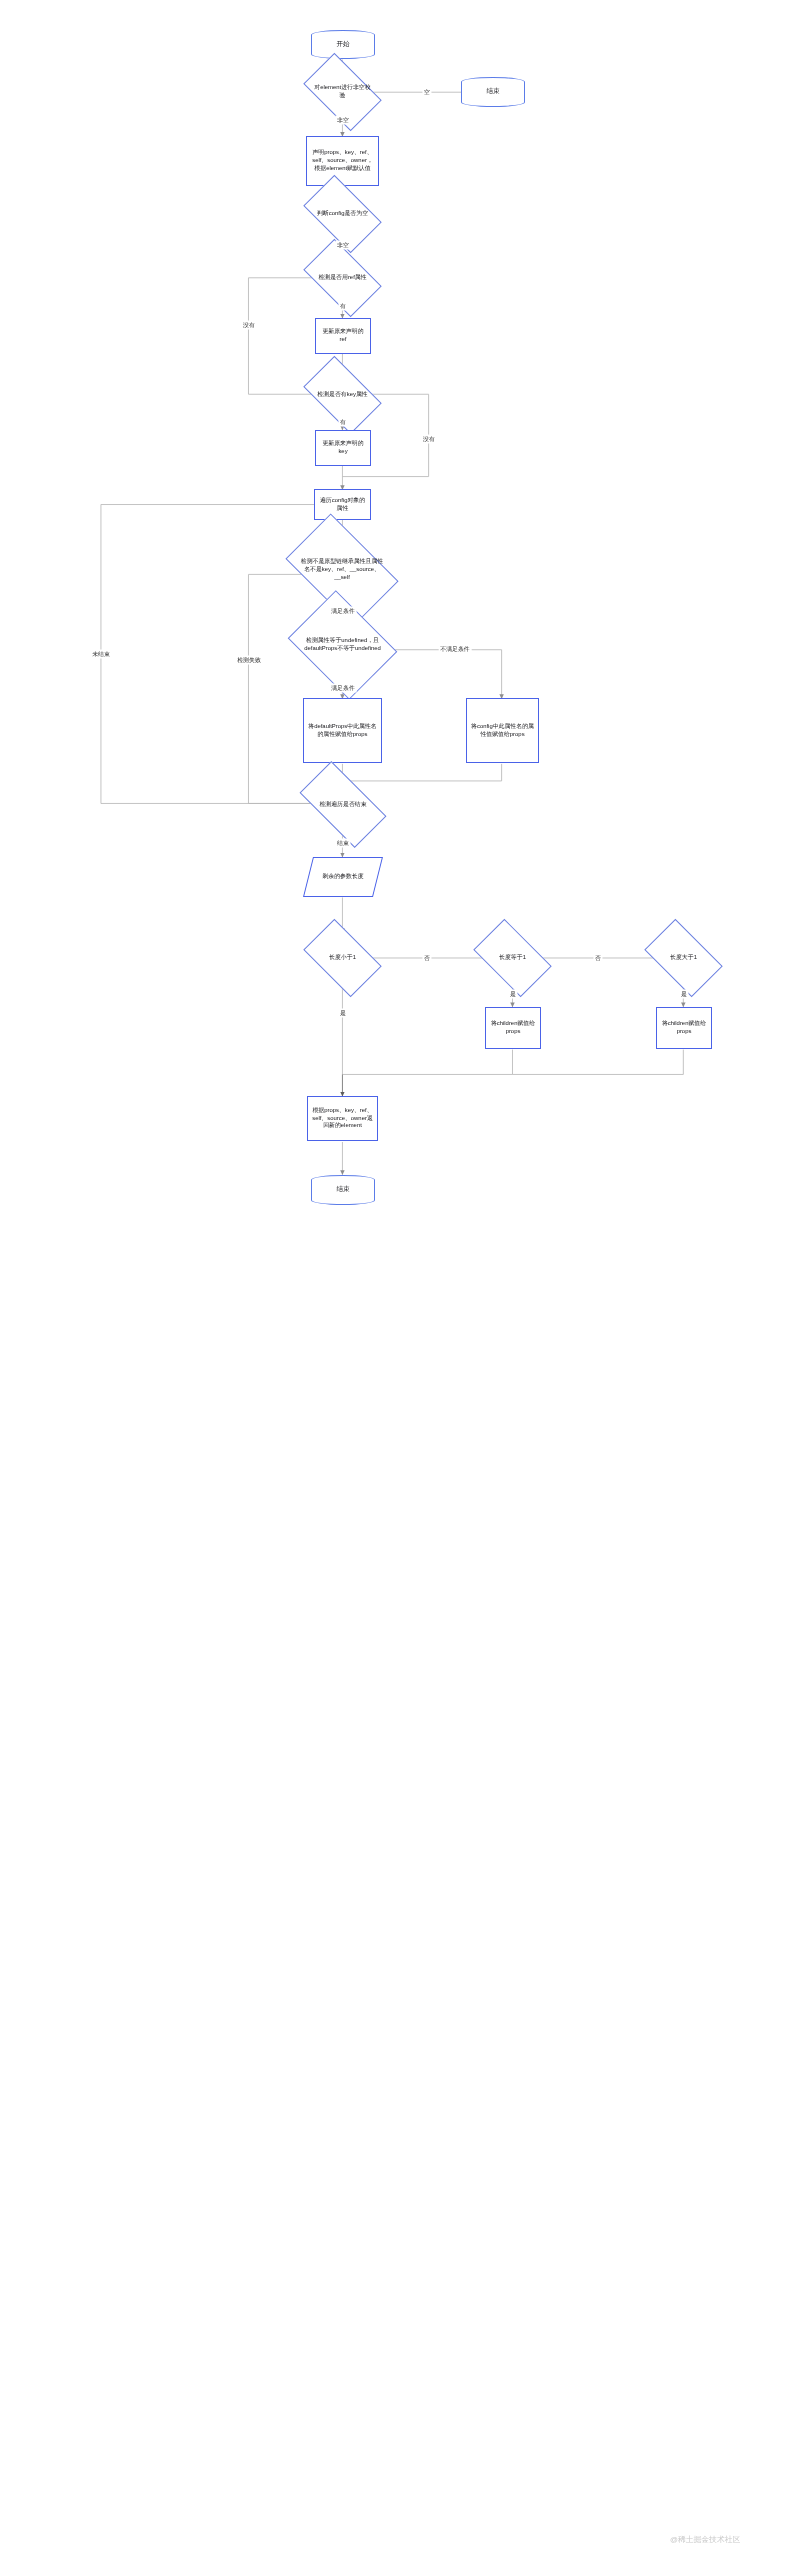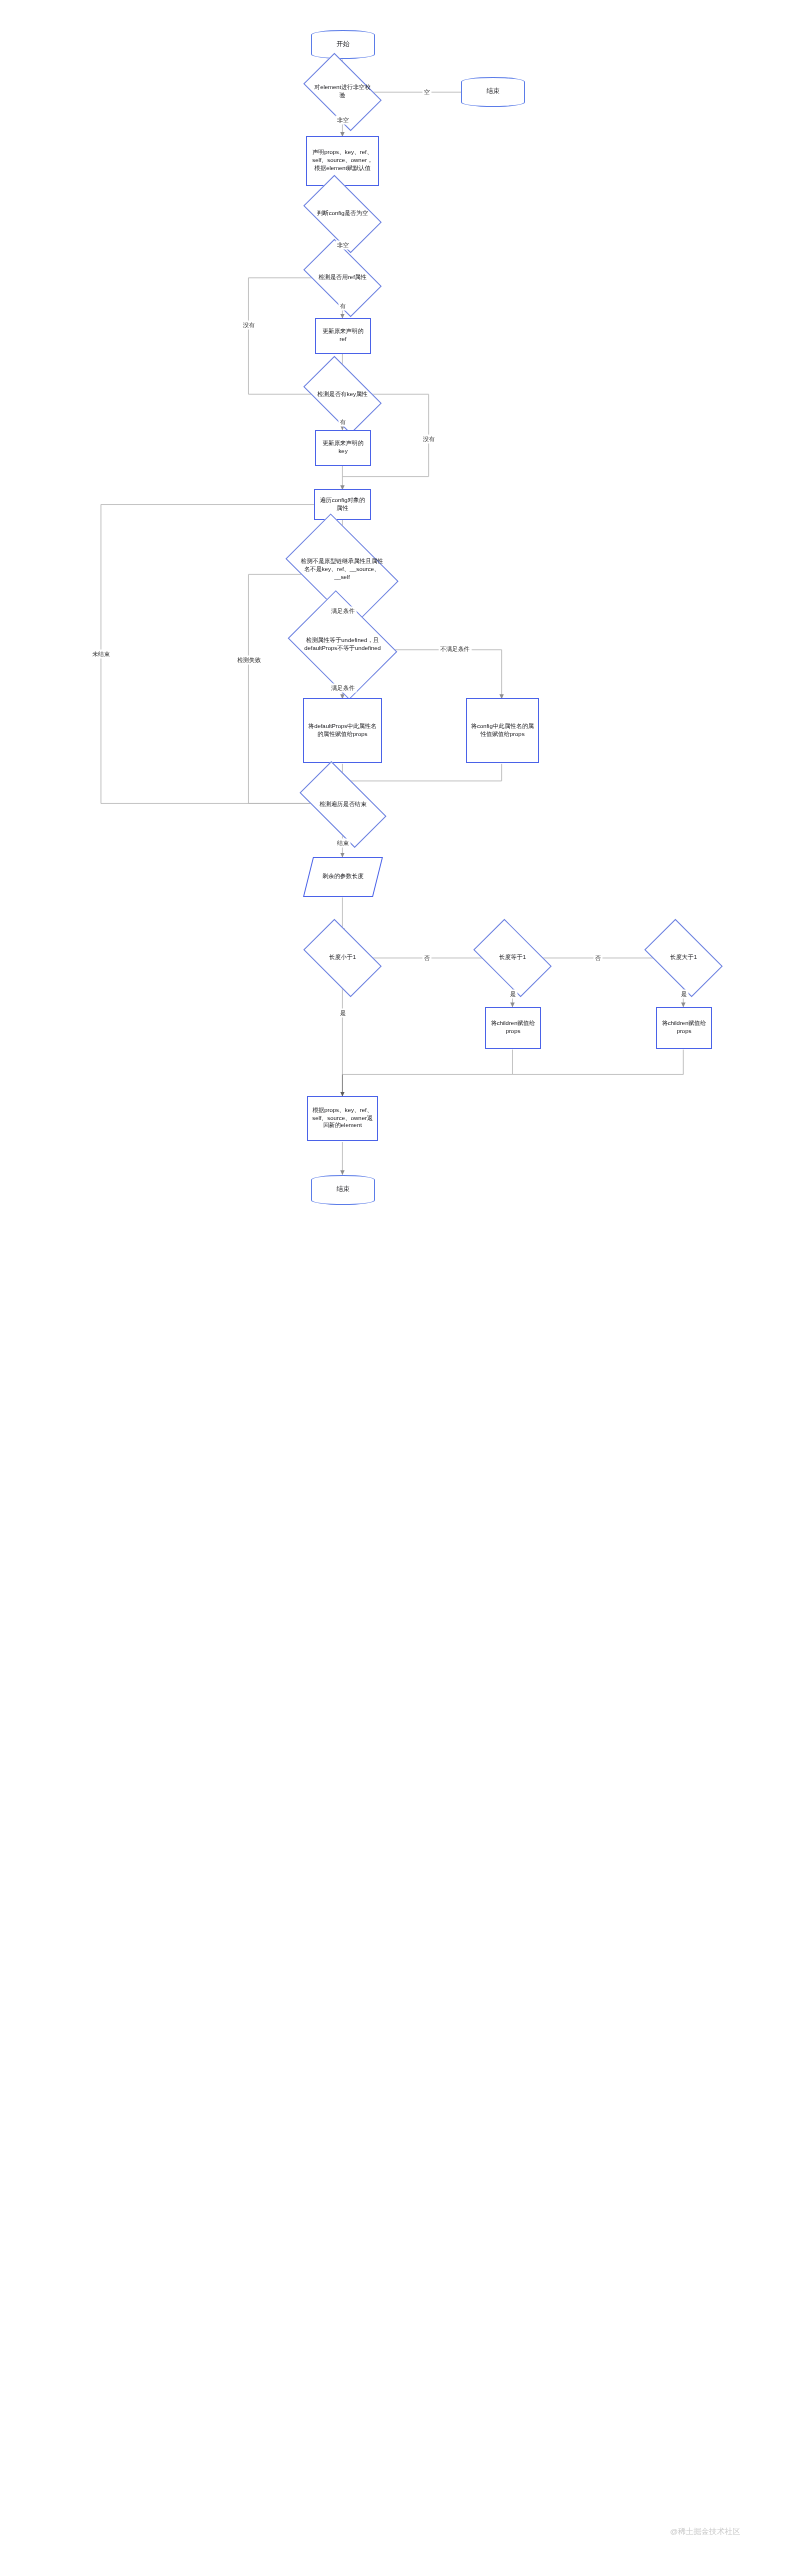--- a/index.html
+++ b/index.html
@@ -99,20 +99,21 @@
     white-space:nowrap;
     z-index:4;
     transform:translate(-50%,-50%);
   }
   .watermark{
     position:absolute;
     font-size:7.8px;
     color:#c9c9c9;
     white-space:nowrap;
     z-index:5;
+    margin-top:8px;
   }
 </style>
 </head>
 <body>
 
 <div id="canvas">
 
   <svg id="edges" viewBox="0 0 1038 3316" xmlns="http://www.w3.org/2000/svg">
     <defs>
       <marker id="ah" markerWidth="7" markerHeight="7" refX="5.2" refY="2.6" orient="auto" markerUnits="strokeWidth">

